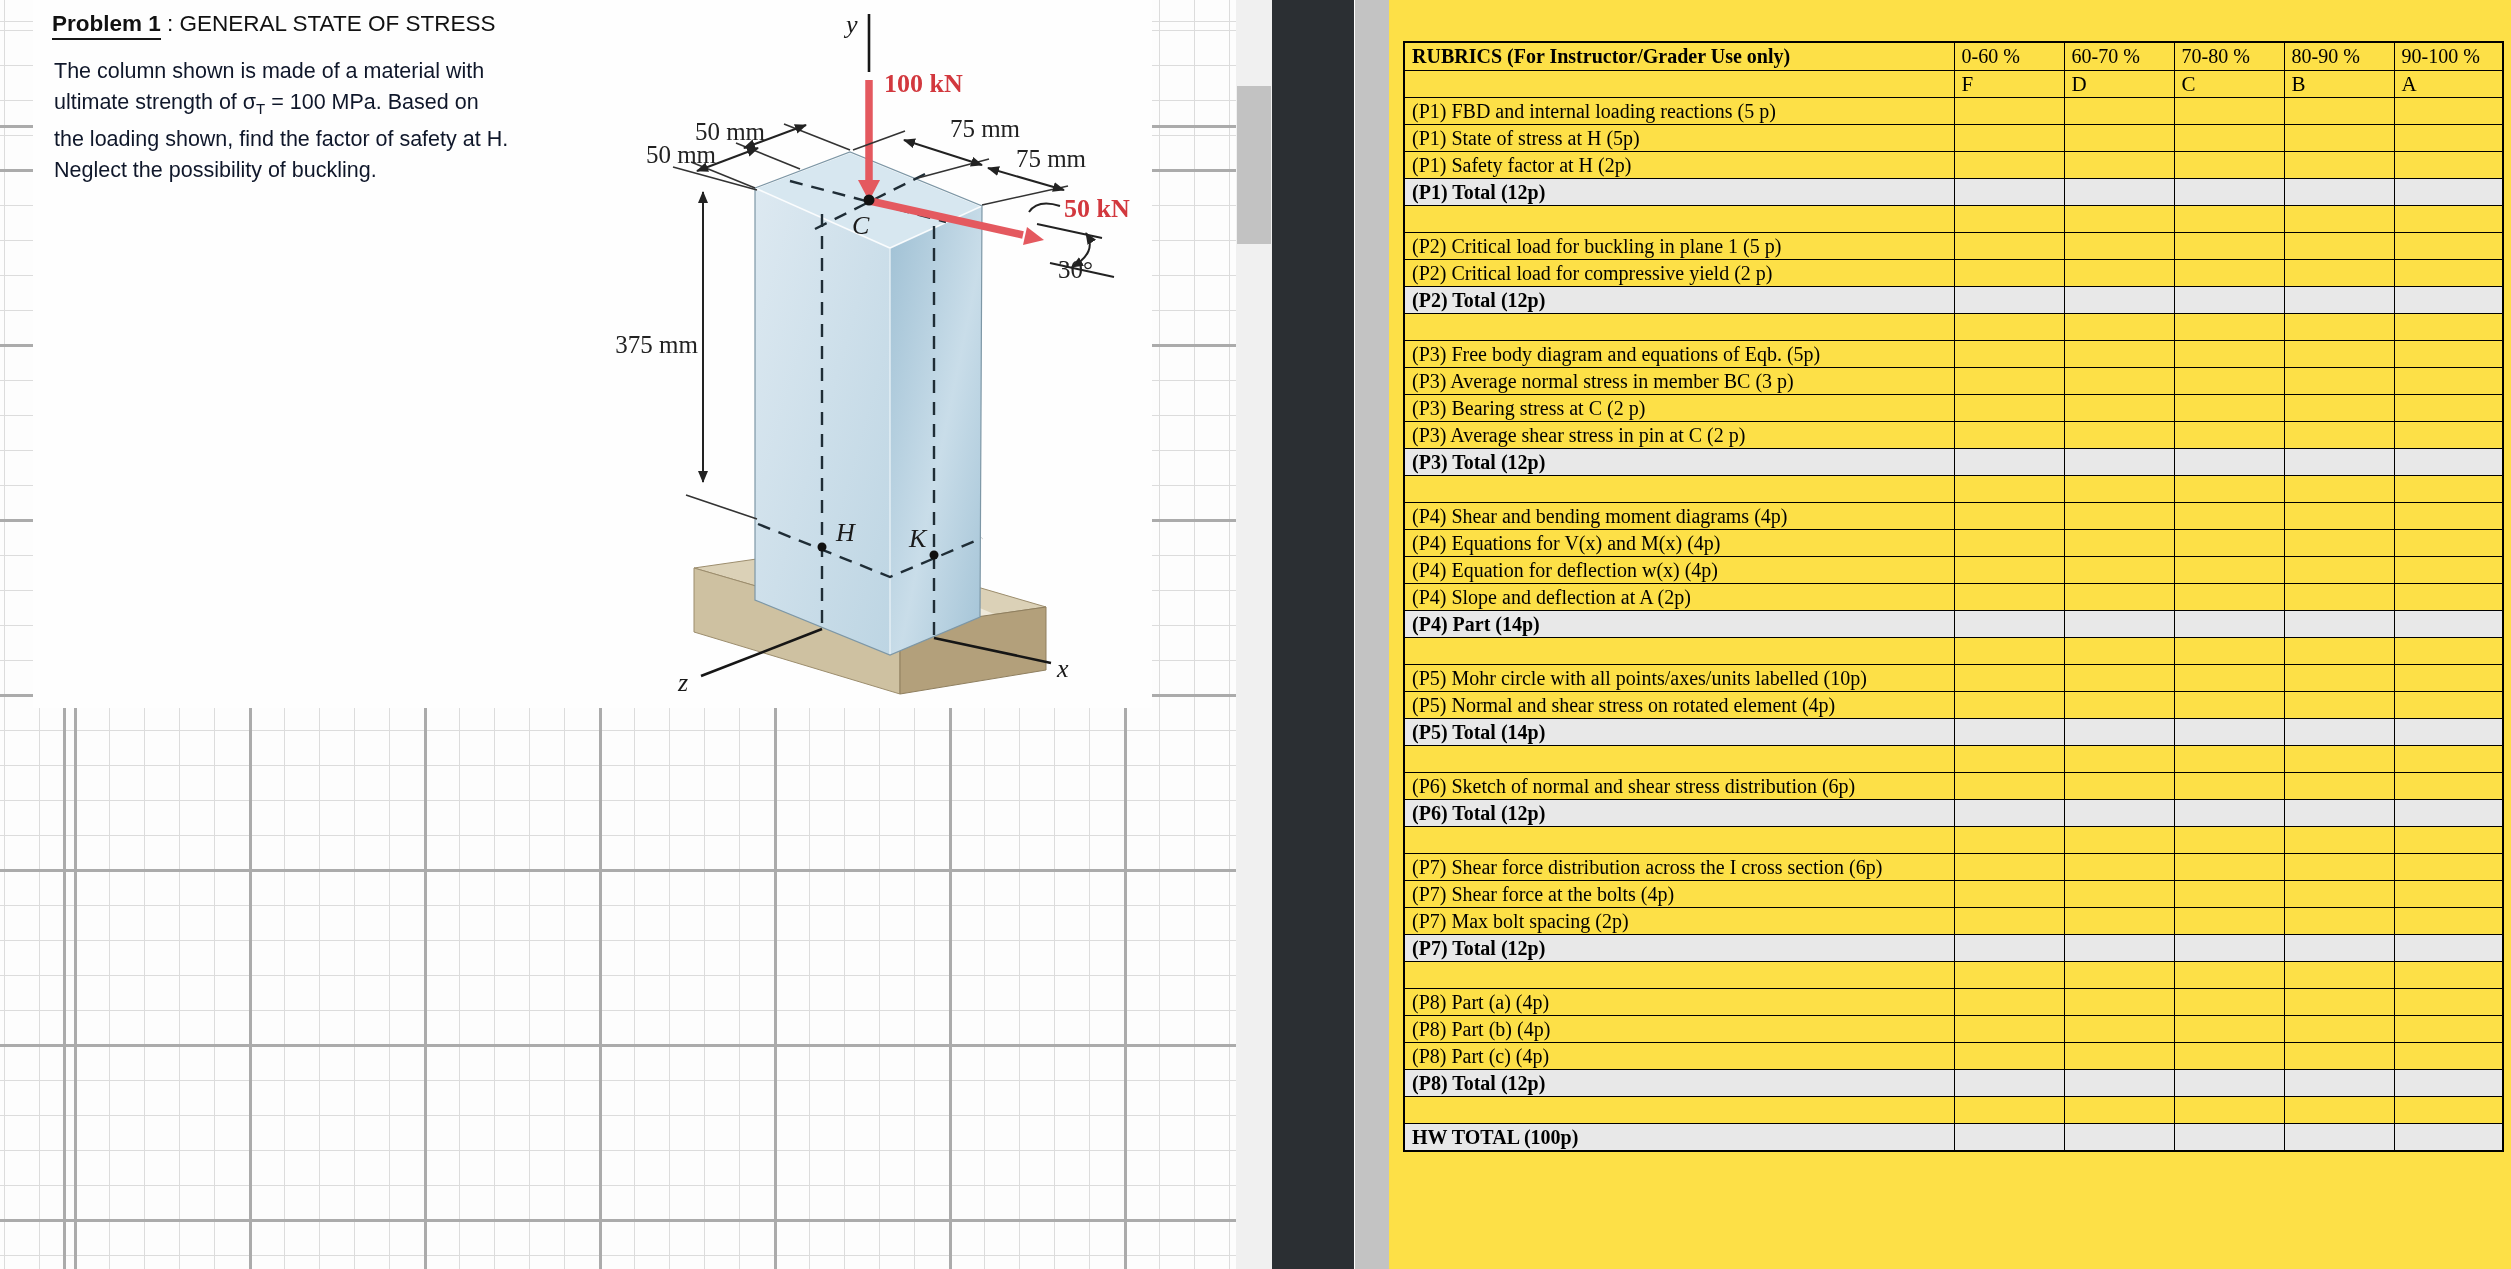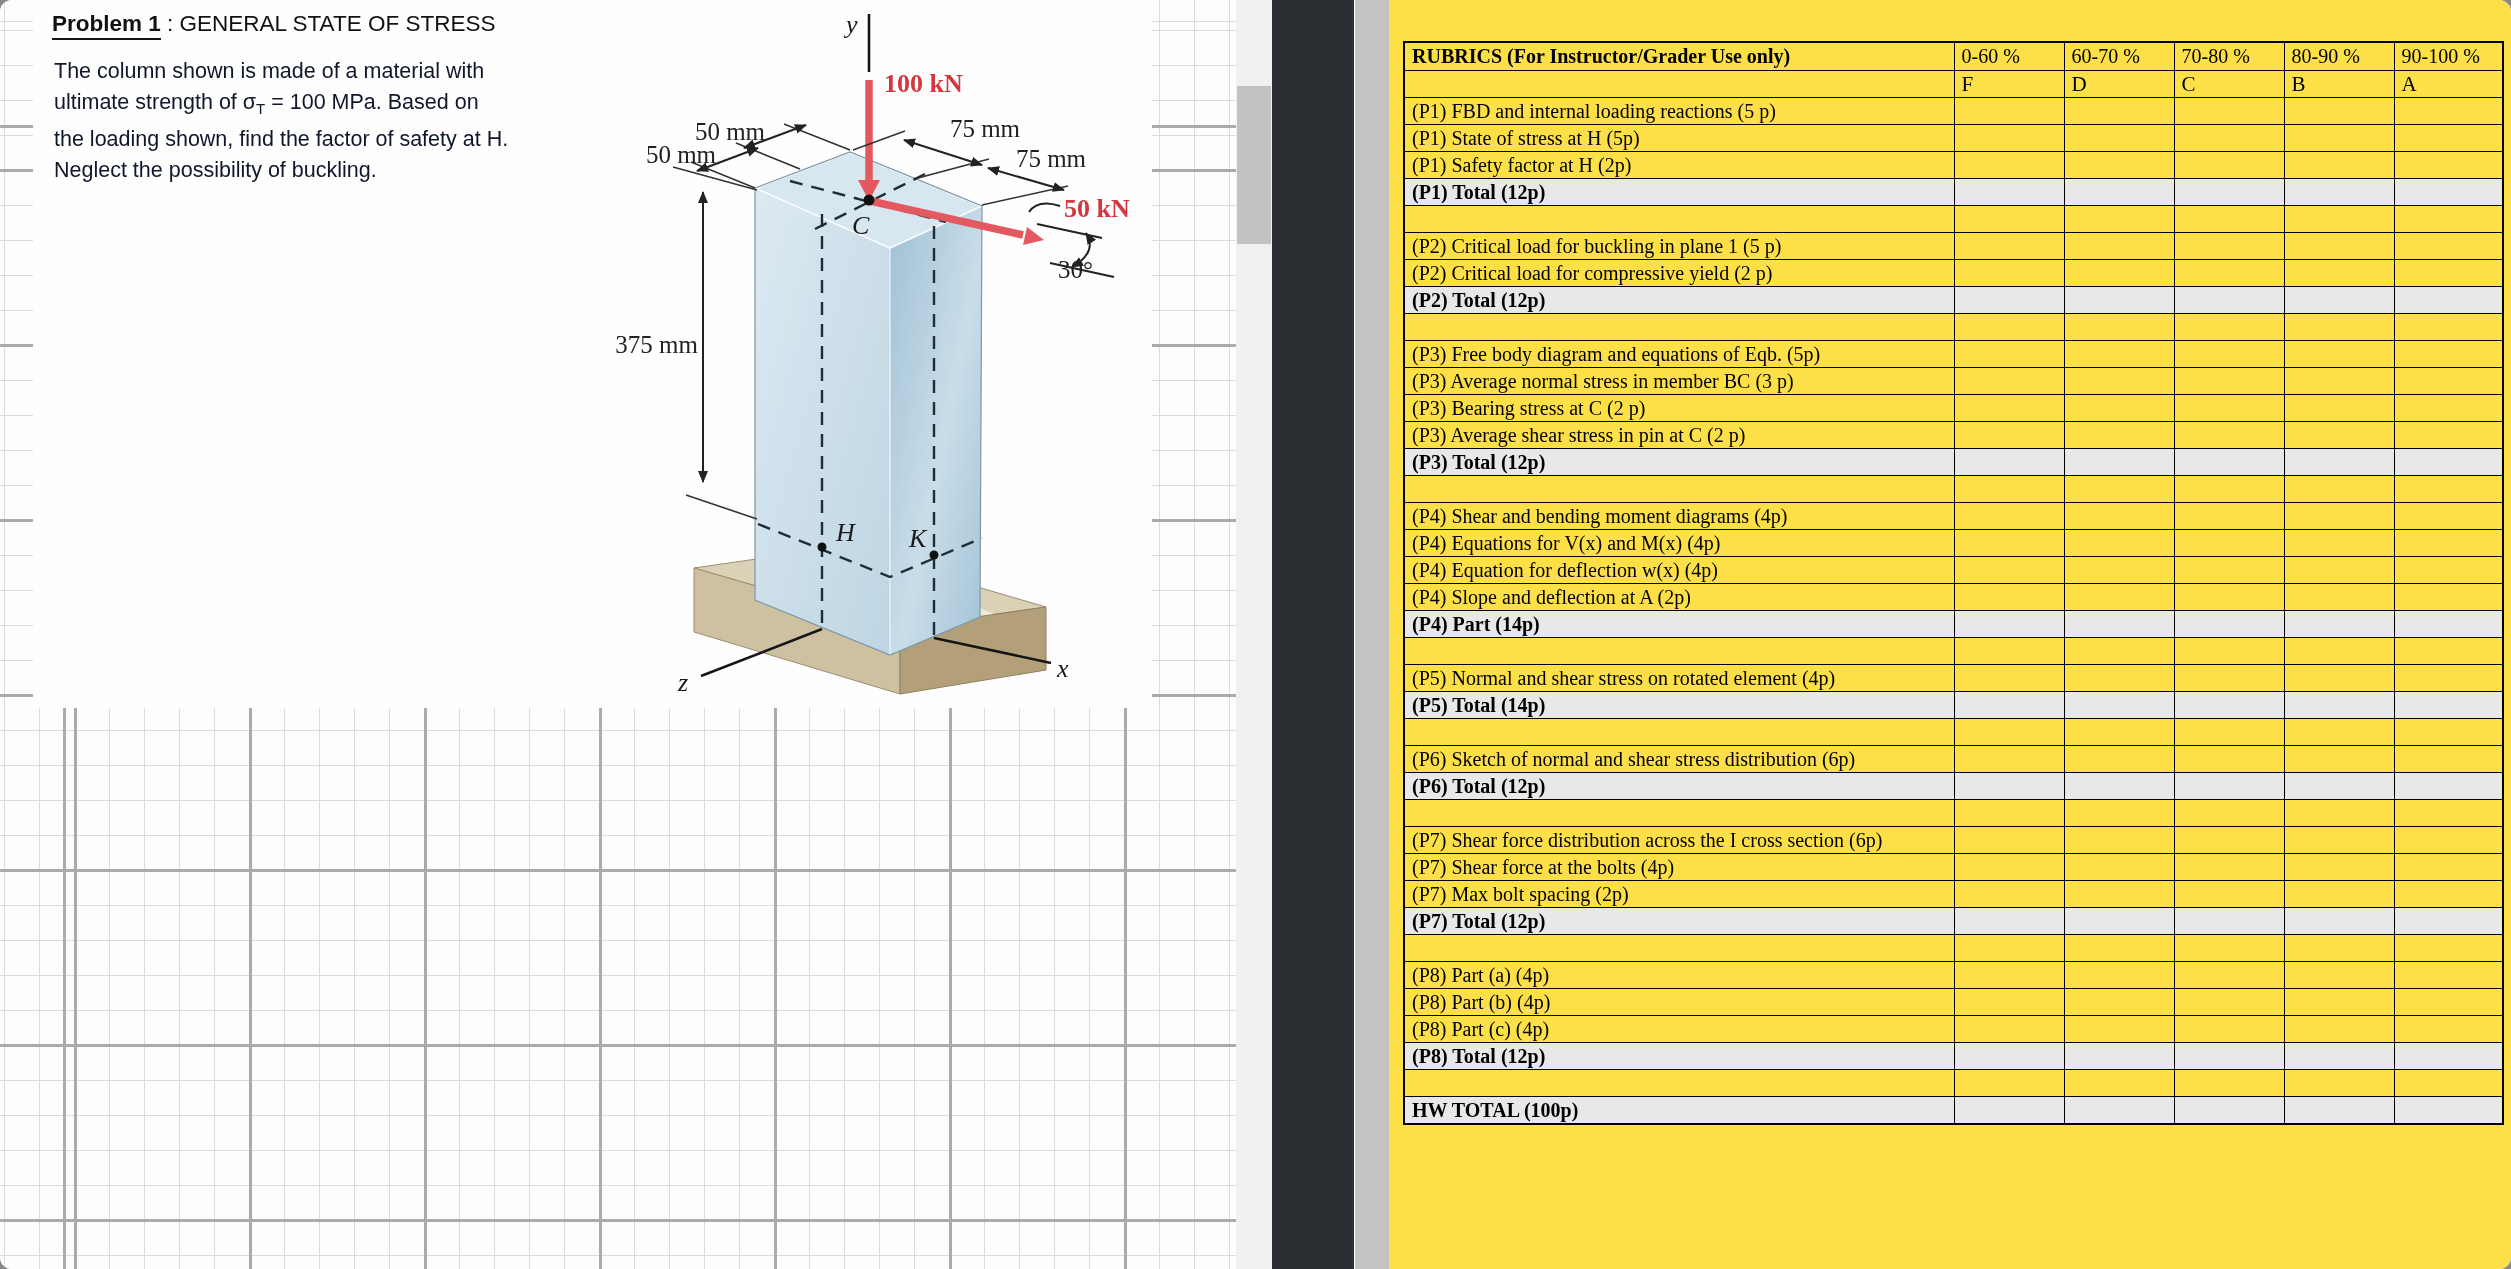--- a/index.html
+++ b/index.html
@@ -1,17 +1,17 @@
 <!DOCTYPE html>
 <html style="--grid-thin: #dcdcdc; --grid-thick: #ababab; --page-bg: #fdfdfd; --divider-dark: #2b2f33; --edge-strip: #c3c3c3; --scroll-track: #f0f0f0; --scroll-thumb: #c2c2c2; --table-total-bg: #e8e8e8; --force-red: #d2383e; --arrow-red: #e4595f; --column-top: #d7e7f0; --column-left: #cfe0ea; --column-right: #a9c7d9; --base-top: #dbd1b7; --base-rim: #efe9da; --base-left: #cec1a1; --base-right: #b3a07b; --ink: #111111;"><head>
 <meta charset="utf-8">
 <style>
   html,body{margin:0;padding:0;background:#888;}
   #stage{position:relative;width:2511px;height:1269px;overflow:hidden;background:#fff;
-         font-family:"Liberation Sans",sans-serif;border-radius:12px;}
+         font-family:"Liberation Sans",sans-serif;}
 
   
   #left-pane{position:absolute;left:0;top:0;width:1236px;height:1269px;background-color:var(--page-bg);
     background-image:
       repeating-linear-gradient(90deg, var(--grid-thick) 0 3px, transparent 3px 175px),
       repeating-linear-gradient(180deg, var(--grid-thick) 0 3px, transparent 3px 175px),
       repeating-linear-gradient(90deg, var(--grid-thin) 0 1px, transparent 1px 35px),
       repeating-linear-gradient(180deg, var(--grid-thin) 0 1px, transparent 1px 35px);
     background-position:74px 0, 0 169px, 4px 0, 0 30px;}
 
@@ -372,20 +372,28 @@
           </tr>
           <tr class="spacer">
             <td></td>
             <td></td>
             <td></td>
             <td></td>
             <td></td>
             <td></td>
           </tr>
           <tr>
+            <td>(P5) Mohr circle with all points/axes/units labelled (10p)</td>
+            <td></td>
+            <td></td>
+            <td></td>
+            <td></td>
+            <td></td>
+          </tr>
+          <tr>
             <td>(P5) Normal and shear stress on rotated element (4p)</td>
             <td></td>
             <td></td>
             <td></td>
             <td></td>
             <td></td>
           </tr>
           <tr class="tot">
             <td class="b">(P5) Total (14p)</td>
             <td></td>

